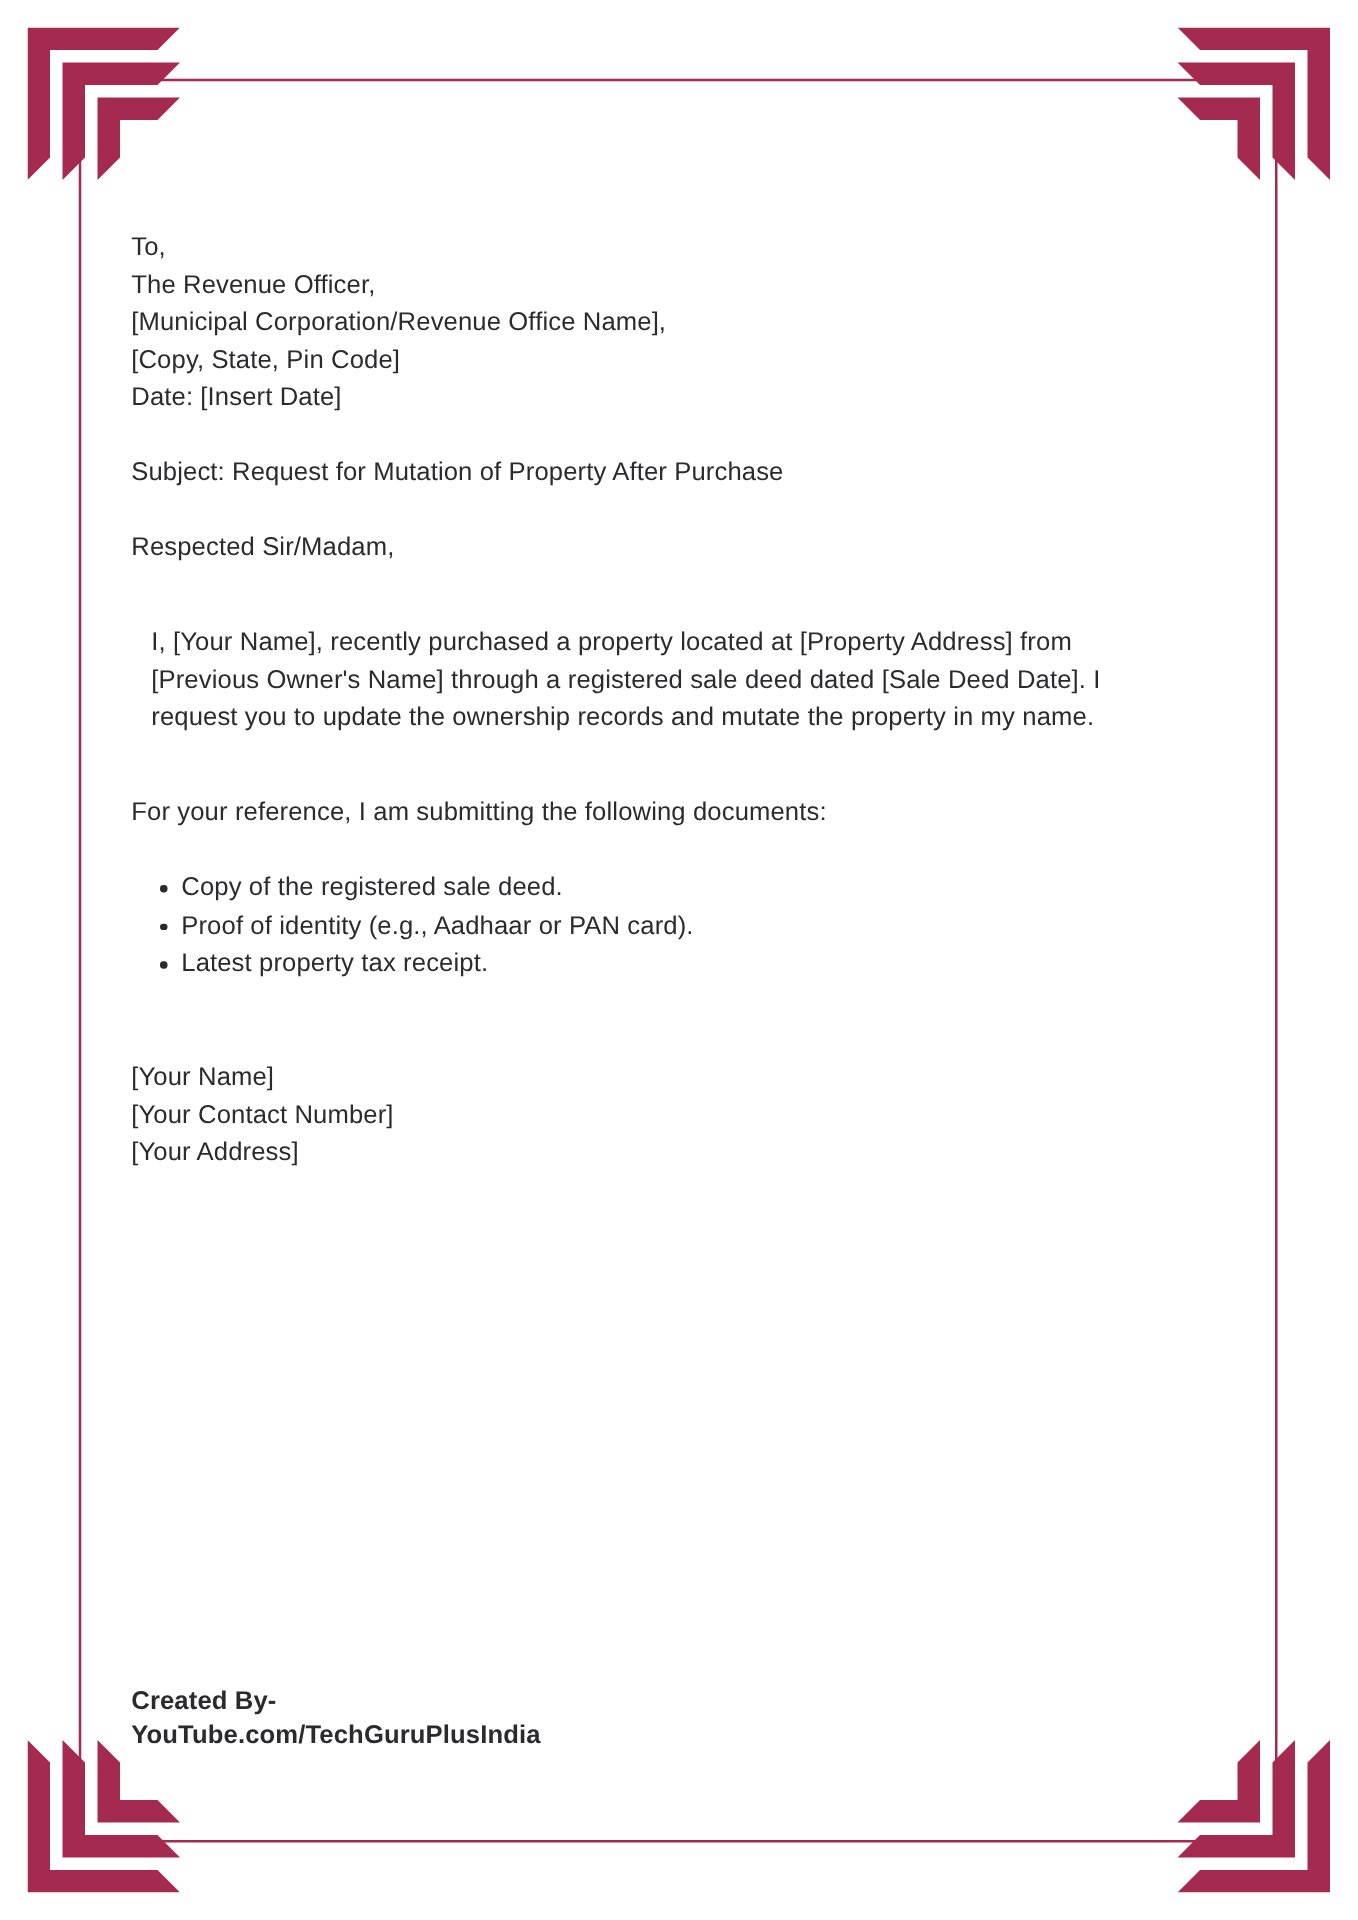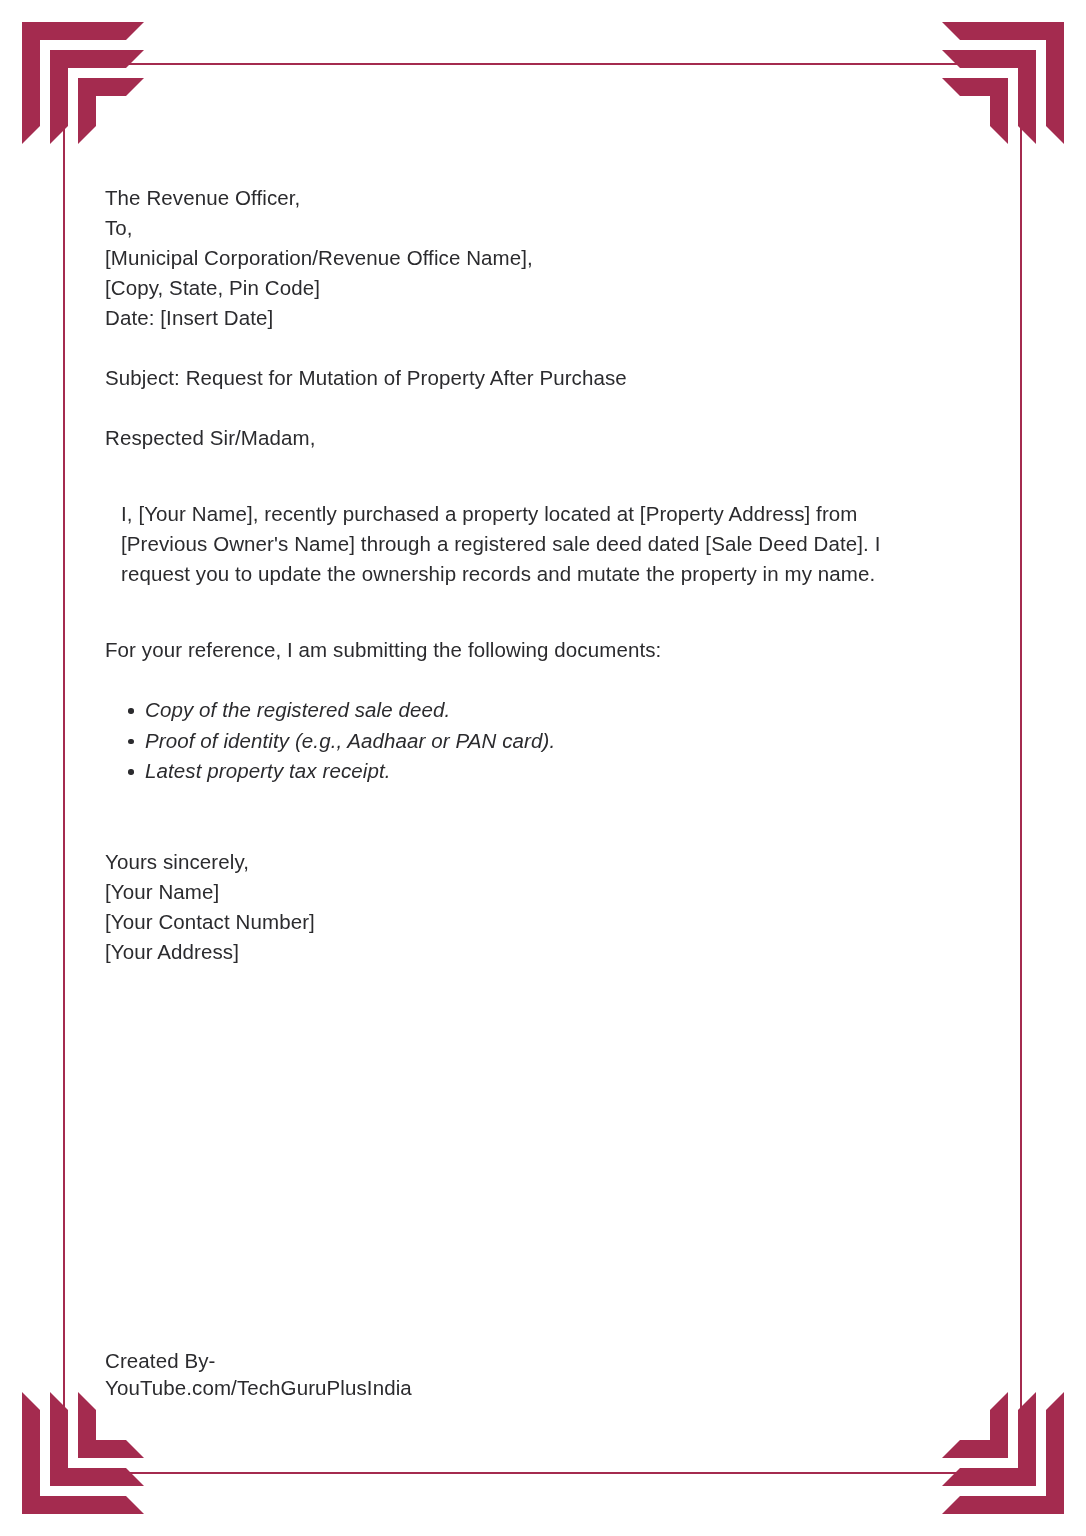--- a/index.html
+++ b/index.html
@@ -69,21 +69,20 @@
 
   ul.doc-list {
     margin: 0;
     padding: 0;
     list-style: none;
   }
   ul.doc-list li {
     position: relative;
     padding-left: 40px;
     line-height: 30.5px;
-    font-style: italic;
   }
   ul.doc-list li::before {
     content: "";
     position: absolute;
     left: 23px;
     top: 13px;
     width: 5.5px;
     height: 5.5px;
     background: #2b2b2e;
     border-radius: 50%;
@@ -91,20 +90,21 @@
 
   
   .credit {
     position: absolute;
     left: 105px;
     top: 1347px;
     color: #2b2b2e;
     font-size: 20.5px;
     line-height: 27px;
     letter-spacing: 0.1px;
+    font-weight: bold;
   }
   .credit div { white-space: nowrap; }
 </style>
 </head>
 <body>
 
 <div class="page">
 
   <div class="inner-frame"></div>
 
@@ -136,22 +136,22 @@
     <svg viewBox="0 0 122 122" xmlns="http://www.w3.org/2000/svg">
       <path d="M0 0 L122 0 L104 18 L18 18 L18 104 L0 122 Z" fill="#A42B4F"></path>
       <path d="M28 28 L122 28 L104 46 L46 46 L46 104 L28 122 Z" fill="#A42B4F"></path>
       <path d="M56 56 L122 56 L104 74 L74 74 L74 104 L56 122 Z" fill="#A42B4F"></path>
     </svg>
   </div>
 
   <div class="content">
 
     <div class="block">
+      <div class="addr-line">To,</div>
       <div class="addr-line">The Revenue Officer,</div>
-      <div class="addr-line">To,</div>
       <div class="addr-line">[Municipal Corporation/Revenue Office Name],</div>
       <div class="addr-line">[Copy, State, Pin Code]</div>
       <div class="addr-line">Date: [Insert Date]</div>
     </div>
 
     <div class="gap"></div>
 
     <div class="block">Subject: Request for Mutation of Property After Purchase</div>
 
     <div class="gap"></div>
@@ -173,21 +173,20 @@
       <li>Proof of identity (e.g., Aadhaar or PAN card).</li>
       <li>Latest property tax receipt.</li>
     </ul>
 
     <div class="gap"></div>
 
 
     <div class="gap"></div>
 
     <div class="block">
-      <div class="addr-line">Yours sincerely,</div>
       <div class="addr-line">[Your Name]</div>
       <div class="addr-line">[Your Contact Number]</div>
       <div class="addr-line">[Your Address]</div>
     </div>
 
   </div>
 
   <div class="credit">
     <div>Created By-</div>
     <div>YouTube.com/TechGuruPlusIndia</div>

